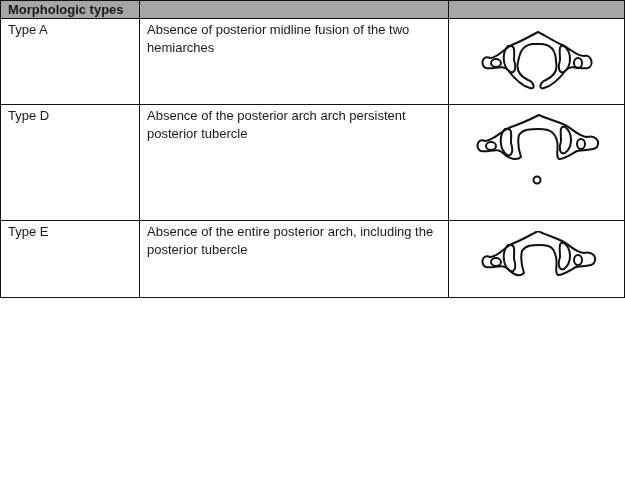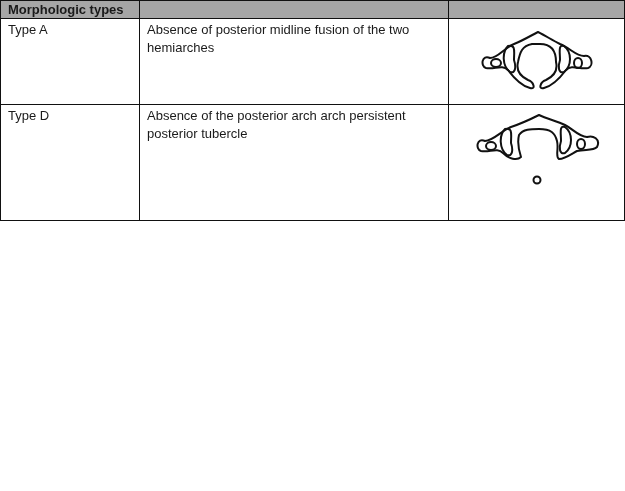--- a/index.html
+++ b/index.html
@@ -73,14 +73,33 @@
           <path d="M38 16 C32 22,32 36,40 42 C46 44,46 36,44 30 C44 22,46 14,38 16 Z"></path>
           <path d="M98 14 C106 20,106 34,98 40 C92 42,92 34,94 28 C94 20,92 12,98 14 Z"></path>
           <ellipse cx="24" cy="33" rx="5" ry="4"></ellipse>
           <ellipse cx="114" cy="31" rx="4" ry="5"></ellipse>
           <ellipse cx="70" cy="67" rx="3.5" ry="3.5"></ellipse>
         </svg>
       </div>
     </td>
   </tr>
 
+  <tr style="height:77px">
+    <td>
+          <div class="txt">Type E</div>
+        </td>
+    <td>
+          <div class="txt">Absence of the entire posterior arch, including the posterior tubercle</div>
+        </td>
+    <td>
+      <div class="img" style="height:75px">
+        <svg width="130" height="55" viewBox="0 0 130 55">
+          <path d="M18 26 C10 22,8 34,14 36 C22 38,30 32,36 38 C42 44,48 46,52 42 C50 36,48 28,50 20 C54 14,60 14,68 14 C80 14,82 18,84 26 C86 34,82 42,86 44 C92 44,100 38,104 36 C112 34,120 36,122 32 C126 24,118 20,112 22 C104 22,98 14,90 10 C82 6,74 4,66 0 C58 4,52 8,42 12 C32 16,26 26,18 26 Z"></path>
+          <path d="M36 14 C30 20,30 34,38 40 C44 42,44 34,42 28 C42 20,44 12,36 14 Z"></path>
+          <path d="M92 12 C100 18,100 32,92 38 C86 40,86 32,88 26 C88 18,86 10,92 12 Z"></path>
+          <ellipse cx="24" cy="31" rx="5" ry="4"></ellipse>
+          <ellipse cx="106" cy="29" rx="4" ry="5"></ellipse>
+        </svg>
+      </div>
+    </td>
+  </tr>
 </tbody>
   </table>
 
 </body></html>

